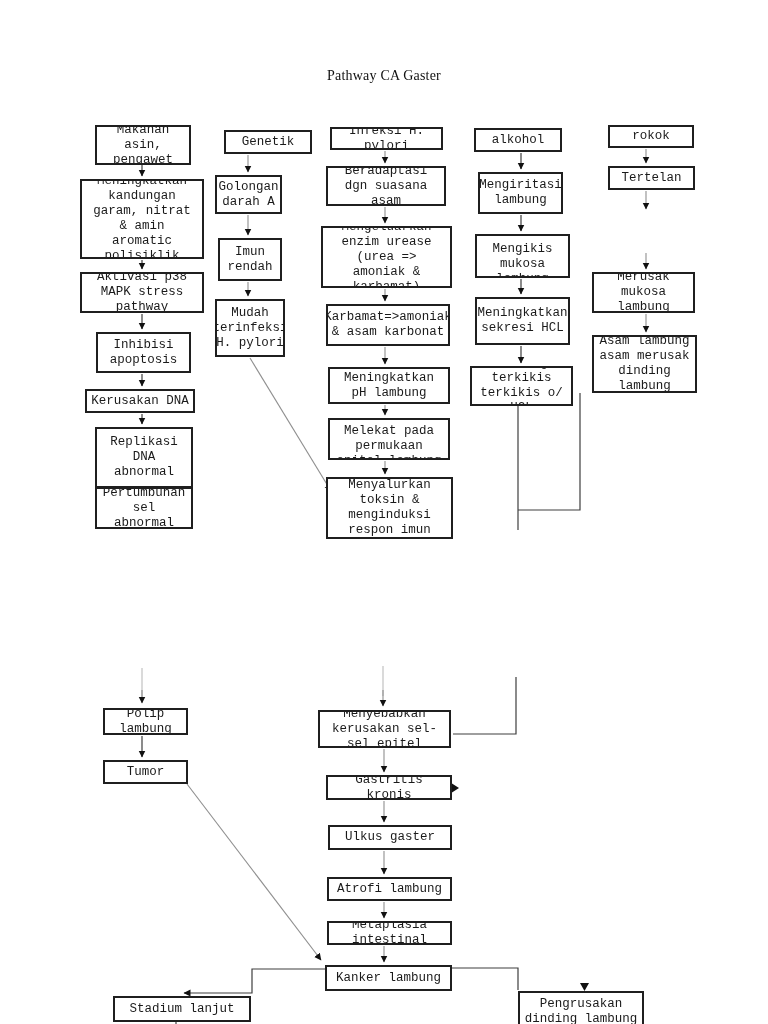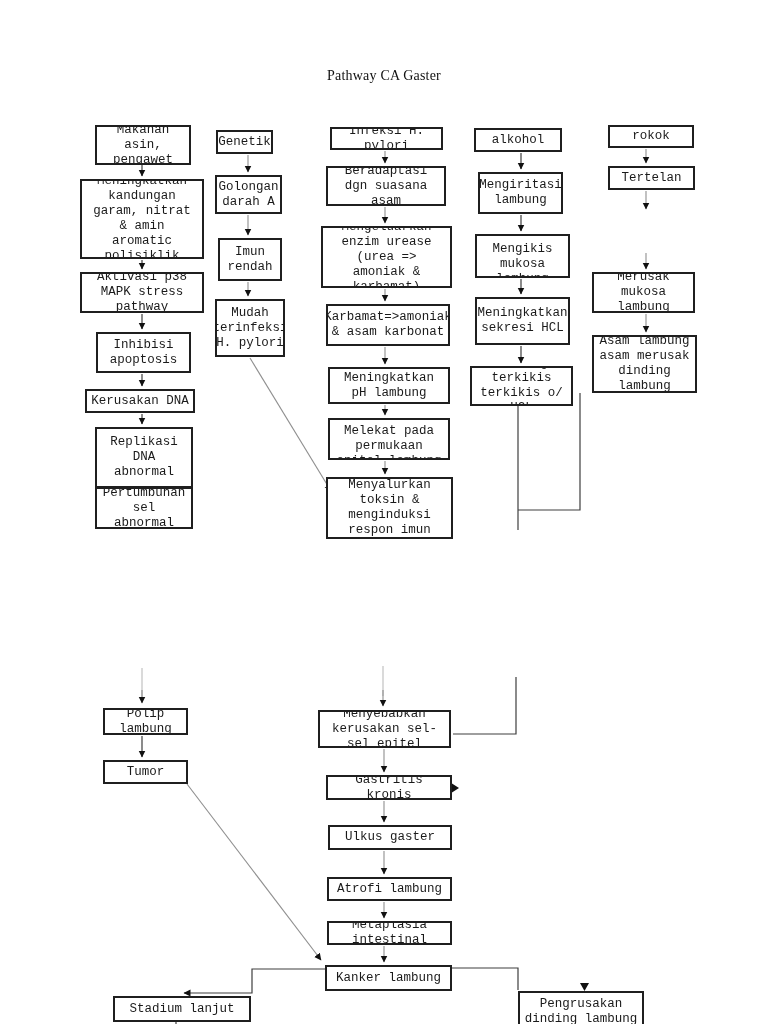--- a/index.html
+++ b/index.html
@@ -98,21 +98,21 @@
   </svg>
 
   <div class="nd" style="left:95px;top:125px;width:96px;height:40px">Makanan asin, pengawet</div>
   <div class="nd" style="left:80px;top:179px;width:124px;height:80px">Meningkatkan kandungan garam, nitrat &amp; amin aromatic polisiklik</div>
   <div class="nd" style="left:80px;top:272px;width:124px;height:41px">Aktivasi p38 MAPK stress pathway</div>
   <div class="nd" style="left:96px;top:332px;width:95px;height:41px">Inhibisi apoptosis</div>
   <div class="nd" style="left:85px;top:389px;width:110px;height:24px">Kerusakan DNA</div>
   <div class="nd" style="left:95px;top:427px;width:98px;height:61px">Replikasi DNA abnormal</div>
   <div class="nd" style="left:95px;top:487px;width:98px;height:42px">Pertumbuhan sel abnormal</div>
 
-  <div class="nd" style="left:216px;top:130px;width:57px;height:24px">Genetik</div>
+  <div class="nd" style="left:224px;top:130px;width:88px;height:24px">Genetik</div>
   <div class="nd" style="left:215px;top:175px;width:67px;height:39px">Golongan darah A</div>
   <div class="nd" style="left:218px;top:238px;width:64px;height:43px">Imun rendah</div>
   <div class="nd" style="left:215px;top:299px;width:70px;height:58px">Mudah terinfeksi H. pylori</div>
 
   <div class="nd" style="left:330px;top:127px;width:113px;height:23px">Infeksi H. pylori</div>
   <div class="nd" style="left:326px;top:166px;width:120px;height:40px">Beradaptasi dgn suasana asam</div>
   <div class="nd" style="left:321px;top:226px;width:131px;height:62px">Mengeluarkan enzim urease (urea =&gt; amoniak &amp; karbamat)</div>
   <div class="nd" style="left:326px;top:304px;width:124px;height:42px">Karbamat=&gt;amoniak &amp; asam karbonat</div>
   <div class="nd" style="left:328px;top:367px;width:122px;height:37px">Meningkatkan pH lambung</div>
   <div class="nd clip" style="left:328px;top:418px;width:122px;height:42px">Melekat pada permukaan epitel lambung</div>

